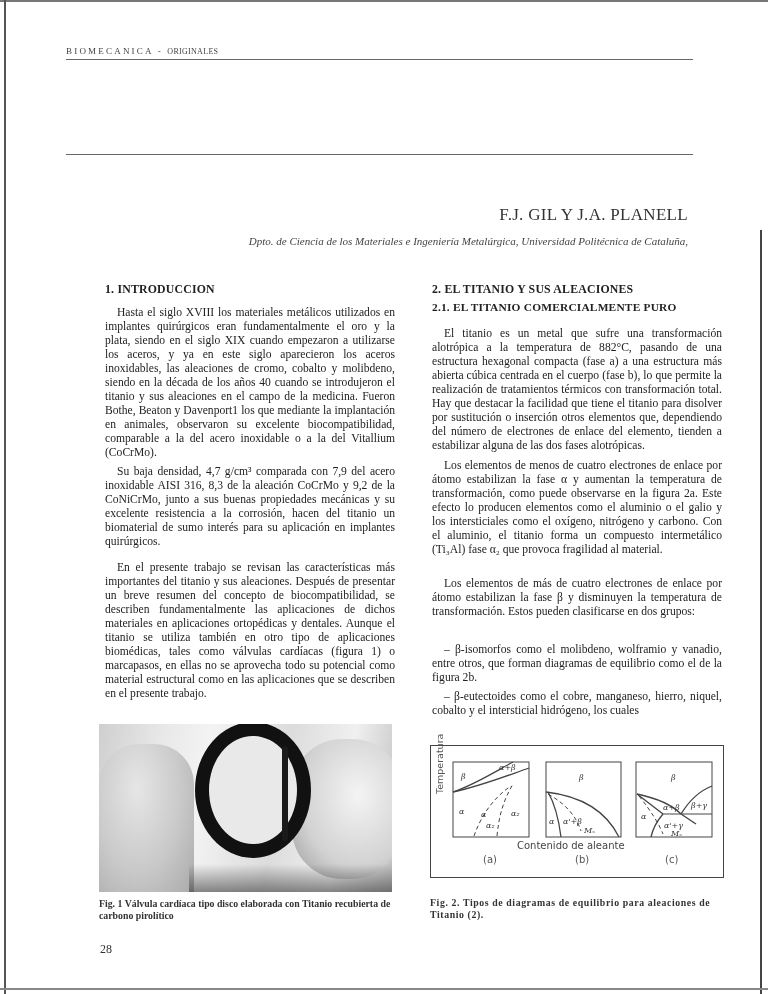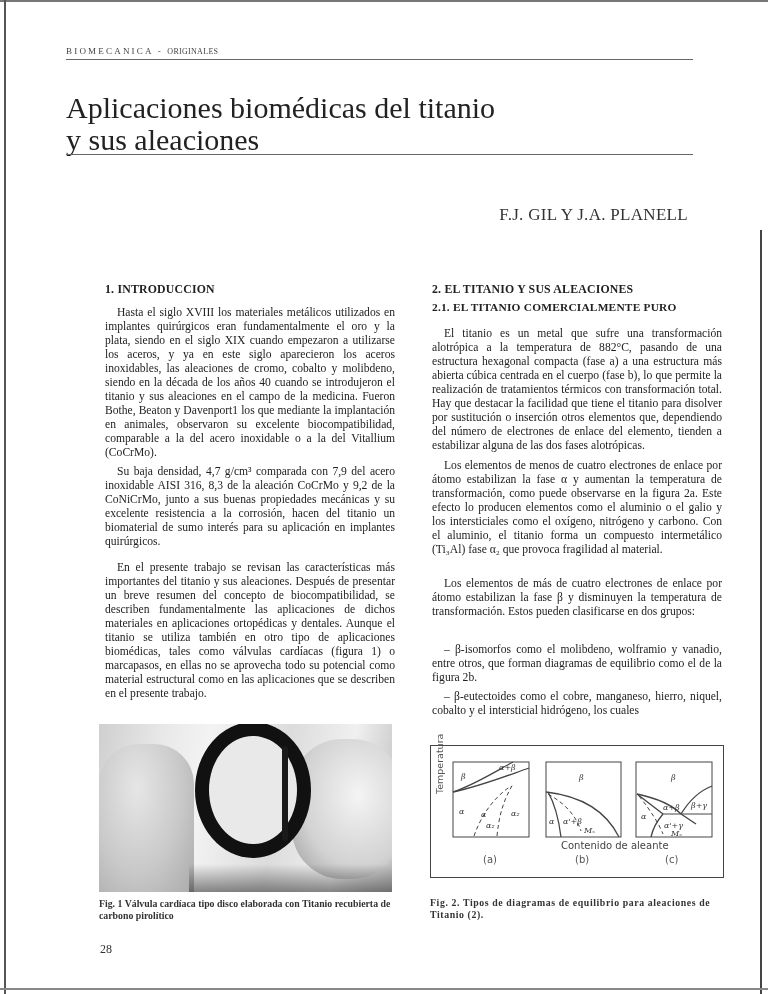--- a/index.html
+++ b/index.html
@@ -55,45 +55,45 @@
   .caption { position: absolute; font-weight: bold; font-size: 9.8px; line-height: 11.5px; color: #333; }
   .cap1 { left: 99px; top: 898px; width: 295px; }
   .cap2 { left: 430px; top: 897px; width: 295px; letter-spacing: 0.6px; font-family: Liberation Serif, serif; }
 
   .pagenum { position: absolute; left: 100px; top: 942px; font-size: 12px; color: #333; }
 
   .figbox { position: absolute; left: 430px; top: 745px; width: 294px; height: 133px; border: 1.5px solid #444; box-sizing: border-box; }
   .figbox svg { position: absolute; left: 0; top: 0; }
   .ylabel { position: absolute; left: 3px; top: 48px; transform: rotate(-90deg); transform-origin: left top;
     font-family: "DejaVu Sans", sans-serif; font-size: 9.5px; color: #555; }
-  .xlabel { position: absolute; left: 86px; top: 94px; font-family: "DejaVu Sans", sans-serif; font-size: 10px; color: #444; margin-left: 44px; }
+  .xlabel { position: absolute; left: 86px; top: 94px; font-family: "DejaVu Sans", sans-serif; font-size: 10px; color: #444; }
   .sub-label { position: absolute; top: 108px; font-family: "DejaVu Sans", sans-serif; font-size: 10px; color: #555; }
   .phase { font-family: "DejaVu Serif", serif; font-style: italic; font-size: 8px; fill: #333; }
 </style>
 </head>
 <body>
 
 <div class="page-edge-top"></div>
 <div class="page-edge-left"></div>
 <div class="page-edge-right"></div>
 <div class="page-edge-bottom"></div>
 
 <div class="running-head">
   <span>BIOMECANICA</span><span> - </span><span class="sub">ORIGINALES</span>
 </div>
 <div class="rule r1"></div>
 
 <h1 class="title">
-  <span>Aplicaciones biomédicas del titanio</span><br>
-  <span>y sus aleaciones</span>
+  <br>
 </h1>
 <div class="rule r2"></div>
 
 <div class="authors">F.J. GIL Y J.A. PLANELL</div>
 <div class="affil">
+  <div>Dpto. de Ciencia de los Materiales e Ingeniería Metalúrgica, Universidad Politécnica de Cataluña,</div>
 </div>
 
 <div class="sec-head" style="left:105px; top:282px;">1. INTRODUCCION</div>
 <p class="p" style="left:105px; top:306px;">Hasta el siglo XVIII los materiales metálicos utilizados en implantes quirúrgicos eran fundamentalmente el oro y la plata, siendo en el siglo XIX cuando empezaron a utilizarse los aceros, y ya en este siglo aparecieron los aceros inoxidables, las aleaciones de cromo, cobalto y molibdeno, siendo en la década de los años 40 cuando se introdujeron el titanio y sus aleaciones en el campo de la medicina. Fueron Bothe, Beaton y Davenport1 los que mediante la implantación en animales, observaron su excelente biocompatibilidad, comparable a la del acero inoxidable o a la del Vitallium (CoCrMo).</p>
 <p class="p" style="left:105px; top:465px;">Su baja densidad, 4,7 g/cm³ comparada con 7,9 del acero inoxidable AISI 316, 8,3 de la aleación CoCrMo y 9,2 de la CoNiCrMo, junto a sus buenas propiedades mecánicas y su excelente resistencia a la corrosión, hacen del titanio un biomaterial de sumo interés para su aplicación en implantes quirúrgicos.</p>
 <p class="p" style="left:105px; top:561px;">En el presente trabajo se revisan las características más importantes del titanio y sus aleaciones. Después de presentar un breve resumen del concepto de biocompatibilidad, se describen fundamentalmente las aplicaciones de dichos materiales en aplicaciones ortopédicas y dentales. Aunque el titanio se utiliza también en otro tipo de aplicaciones biomédicas, tales como válvulas cardíacas (figura 1) o marcapasos, en ellas no se aprovecha todo su potencial como material estructural como en las aplicaciones que se describen en el presente trabajo.</p>
 
 <div class="photo">
   <div class="thumb"></div>
   <div class="finger"></div>

